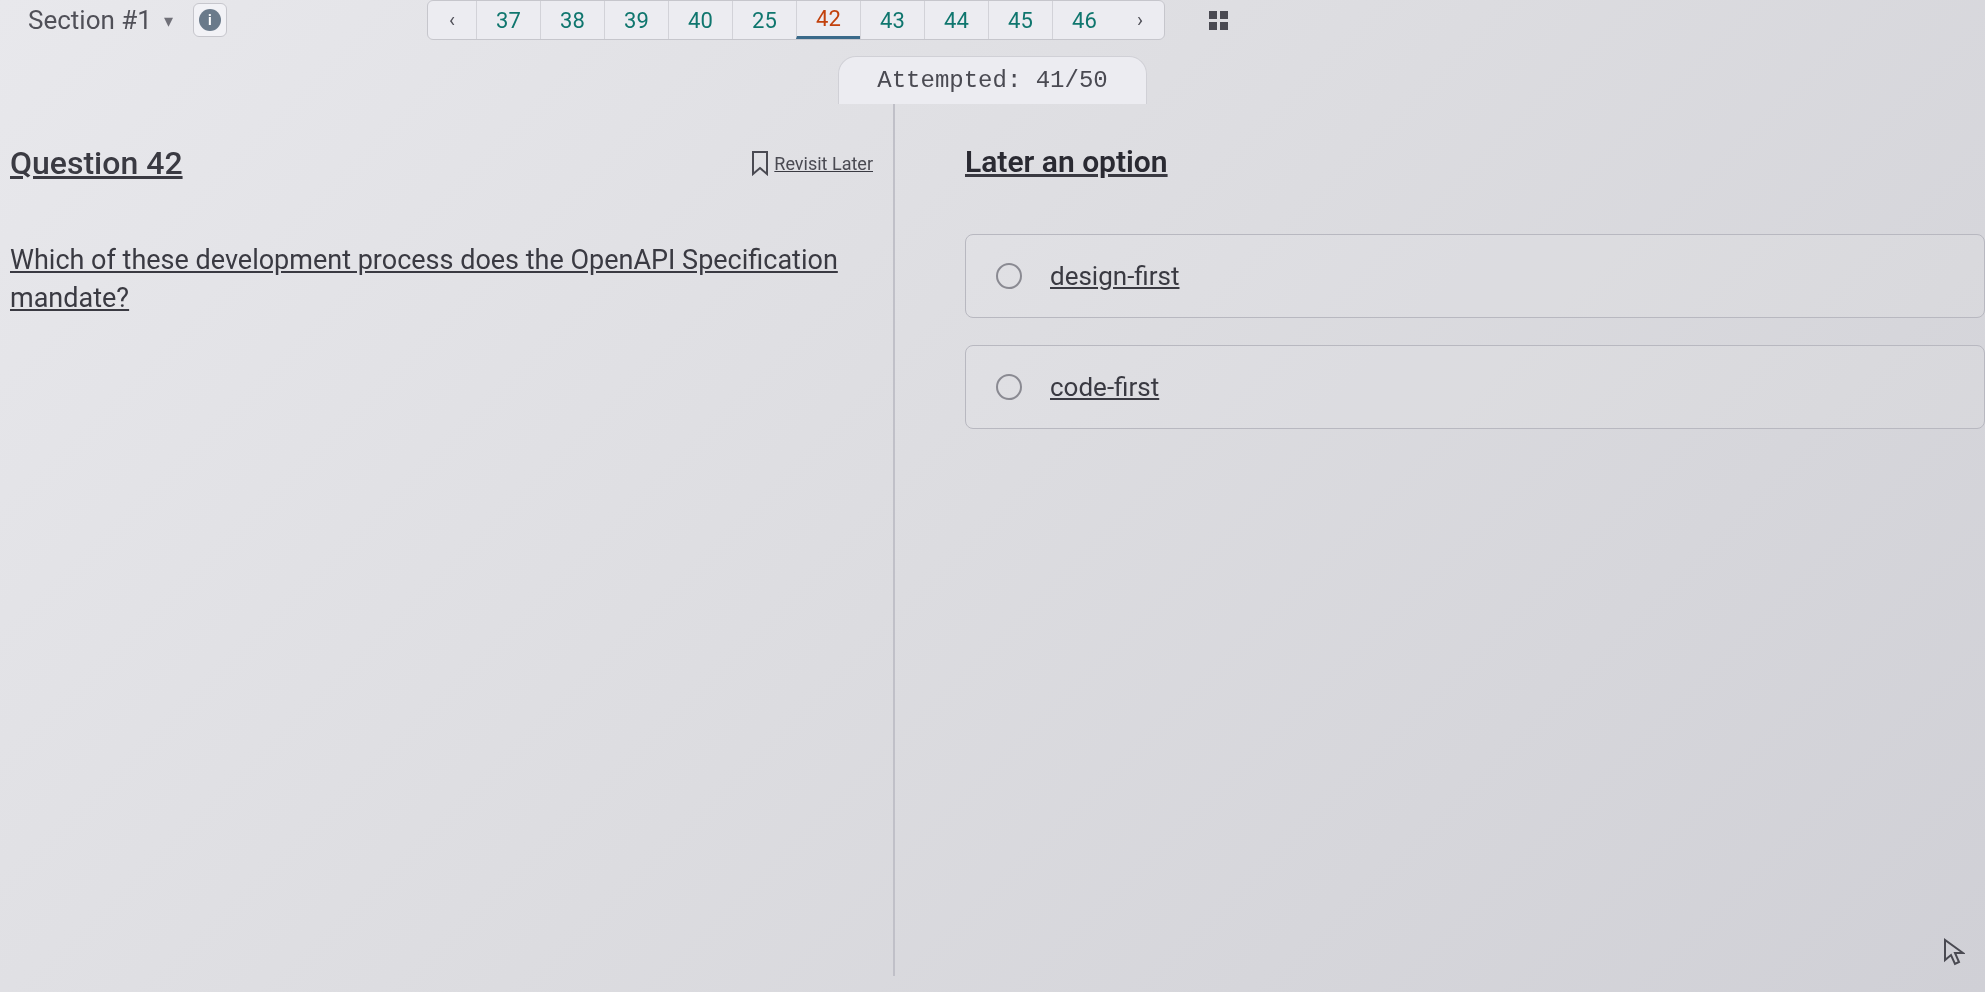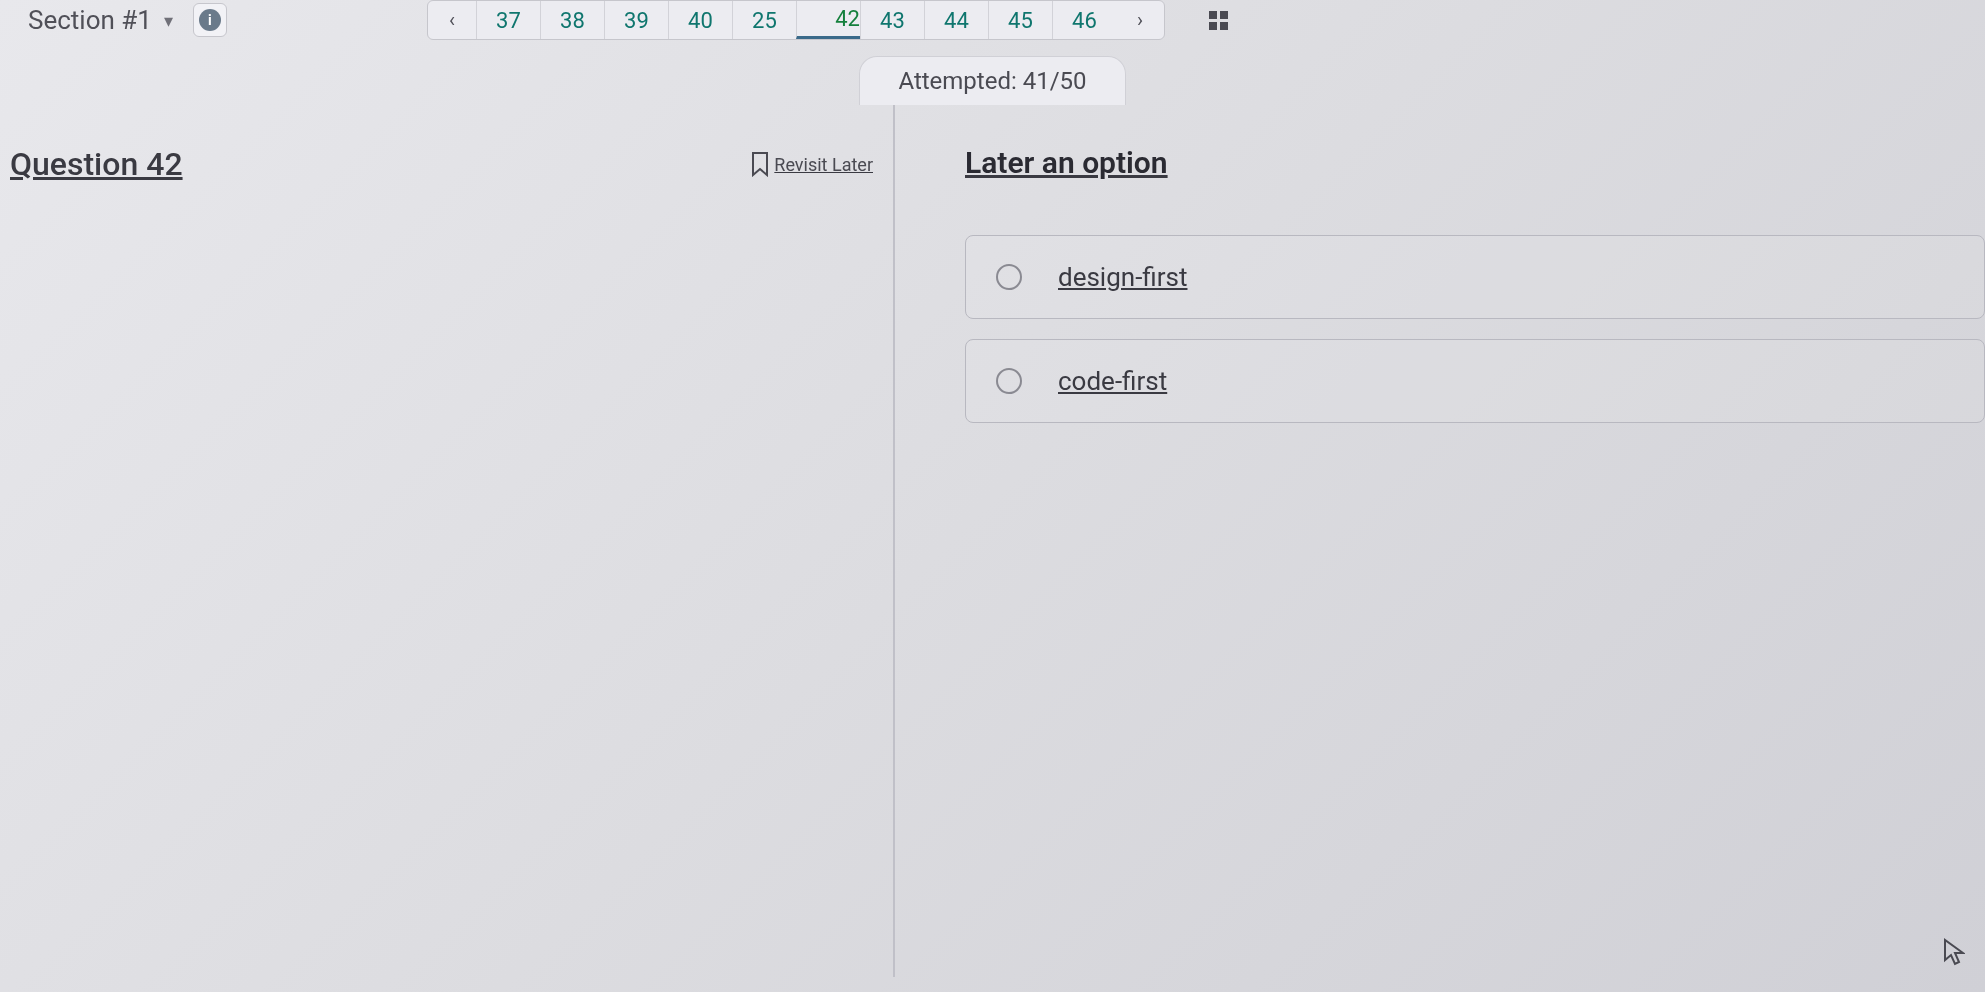--- a/index.html
+++ b/index.html
@@ -80,22 +80,21 @@
   align-items: center;
   justify-content: center;
   font-size: 22px;
   color: #0f766e;
   border-left: 1px solid #d2d2d8;
   cursor: pointer;
   position: relative;
 }
 .qnav-tab.active {
   border-bottom: 3px solid #3a6a8a;
-  color: #15803d;
-  justify-content: flex-end;
+  color: #c2410c;
 }
 .grid-btn {
   width: 40px;
   height: 38px;
   display: flex;
   align-items: center;
   justify-content: center;
   margin-left: 24px;
   cursor: pointer;
 }
@@ -112,20 +111,21 @@
   margin-top: 16px;
 }
 .attempted {
   background: #ececf1;
   border: 1px solid #d0d0d6;
   border-bottom: none;
   border-radius: 18px 18px 0 0;
   padding: 10px 38px;
   font-size: 24px;
   color: #4a4a52;
+  font-family: Liberation Mono, monospace;
 }
 .main {
   display: flex;
   height: calc(100% - 120px);
   text-decoration: underline;
 }
 .left {
   flex: 0 0 895px;
   padding: 40px 20px 20px 10px;
   border-right: 2px solid #c0c0c8;
@@ -167,22 +167,22 @@
   font-weight: 600;
   color: #2a2a32;
   margin-bottom: 55px;
 }
 .option {
   border: 1px solid #b8b8c0;
   border-radius: 8px;
   padding: 26px 30px;
   display: flex;
   align-items: center;
-  gap: 36px;
-  margin-bottom: 20px;
+  gap: 28px;
+  margin-bottom: 27px;
   cursor: pointer;
   background: rgba(255,255,255,0.08);
 }
 .radio {
   width: 26px;
   height: 26px;
   border: 2px solid #8a8a92;
   border-radius: 50%;
   flex-shrink: 0;
 }
@@ -266,20 +266,21 @@
   <div class="left">
     <div class="qheader">
       <div class="qtitle">Question 42</div>
       <div class="revisit">
         <svg class="bookmark-icon" viewBox="0 0 20 26" fill="none" stroke="#4a4a52" stroke-width="2">
           <path d="M3 2 H17 V24 L10 18 L3 24 Z"></path>
         </svg>
         <span>Revisit Later</span>
       </div>
     </div>
+    <div class="qtext">Which of these development process does the OpenAPI Specification mandate?</div>
   </div>
 
   <div class="right">
     <div class="select-title">Later an option</div>
 
     <div class="option">
       <div class="radio"></div>
       <div class="option-label">design-first</div>
     </div>
     <div class="option">

